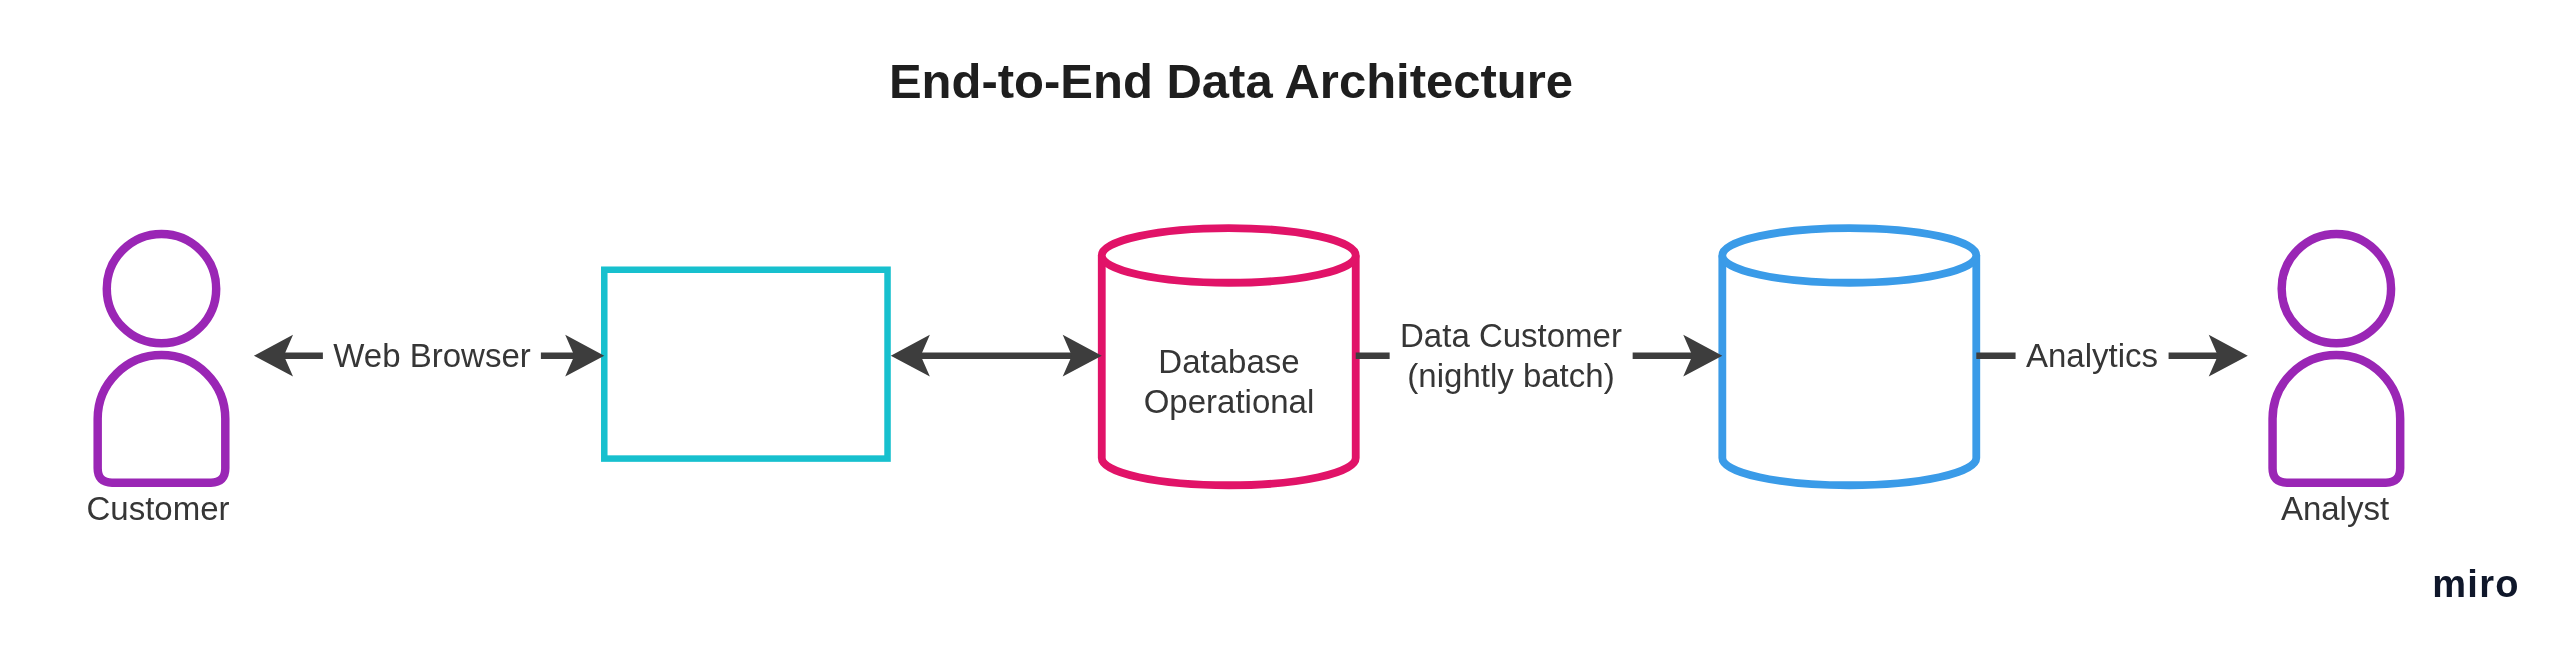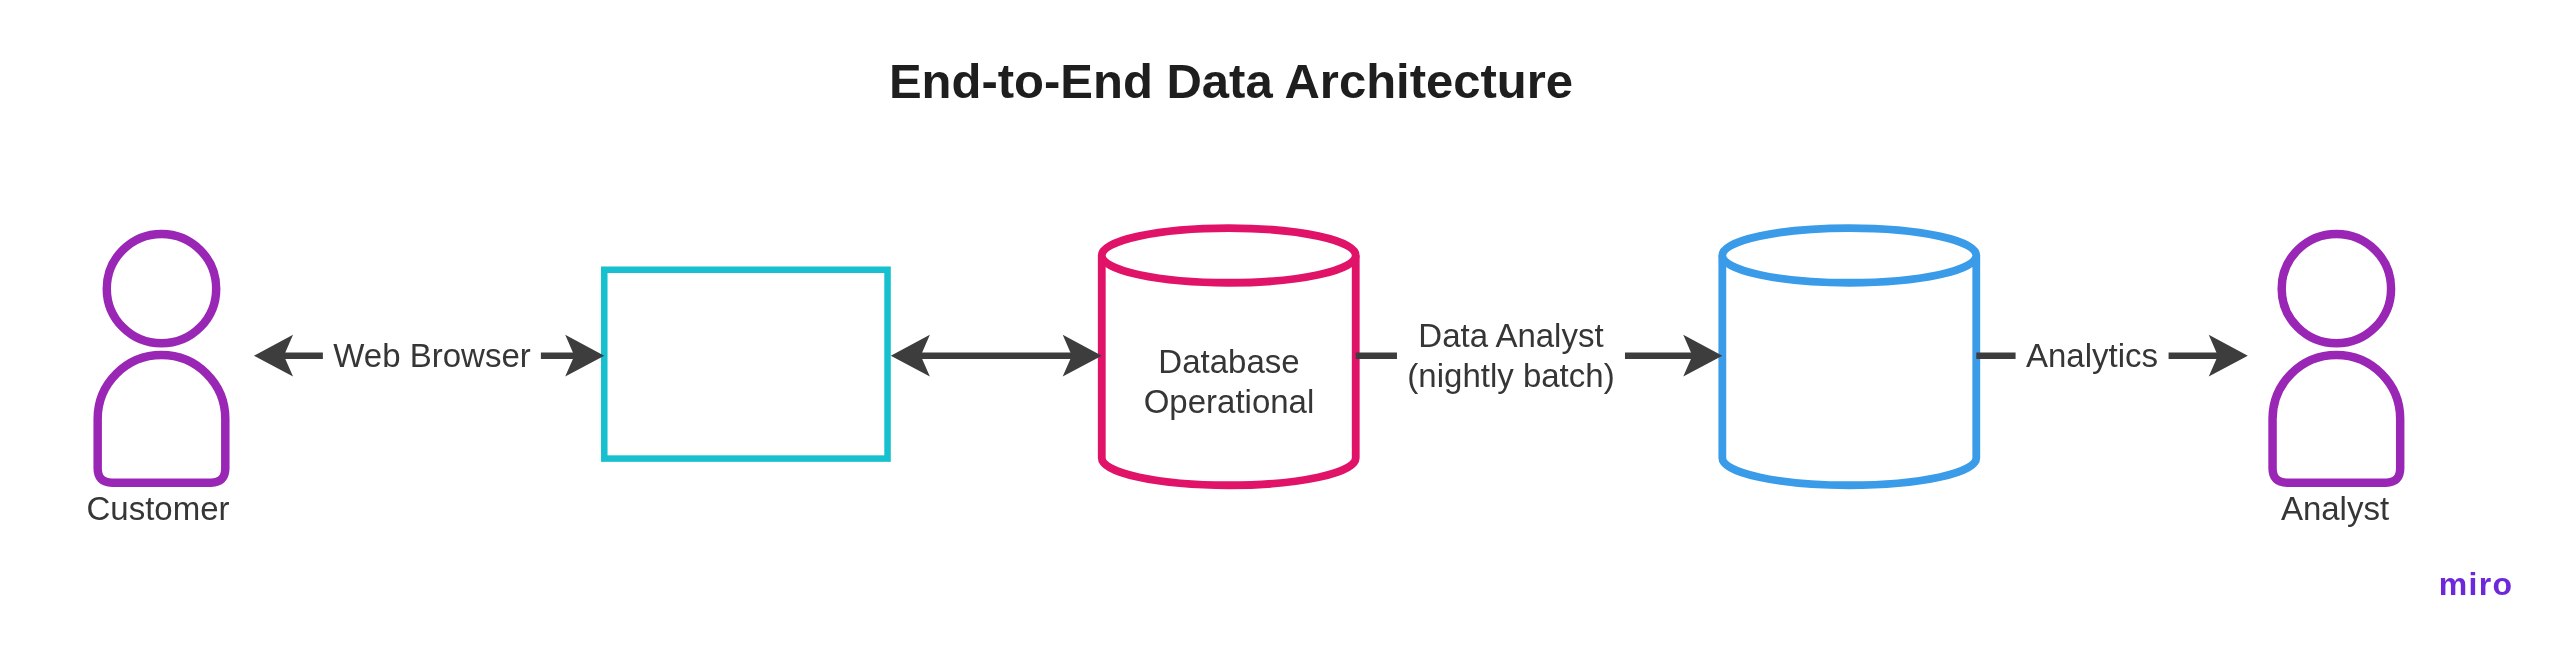--- a/index.html
+++ b/index.html
@@ -19,21 +19,21 @@
   }
   .lbl{
     position:absolute;transform:translate(-50%,-50%);
     font-size:33px;color:#363636;white-space:nowrap;text-align:center;
     line-height:40px;
   }
   .edge-lbl{background:#ffffff;padding:0 10.4px;}
   .watermark{
     position:absolute;left:2476px;top:584px;
     transform:translate(-50%,-50%);
-    font-size:32px;font-weight:bold;color:#6d28d9;
+    font-size:38px;font-weight:bold;color:#0f172a;
     letter-spacing:1.3px;
   }
 </style>
 </head>
 <body>
 
 <div class="canvas">
 
   <svg class="shapes" width="2576" height="658" viewBox="0 0 3956 1010">
 
@@ -91,21 +91,21 @@
     <div>Database</div>
     <div>Operational</div>
   </div>
 
 
   <div class="lbl" style="left:2335px;top:509px;">Analyst</div>
 
   <div class="lbl edge-lbl" style="left:432px;top:356px;">Web Browser</div>
 
   <div class="lbl edge-lbl" style="left:1511px;top:356px;">
-    <div>Data Analyst</div>
+    <div>Data Customer</div>
     <div>(nightly batch)</div>
   </div>
 
   <div class="lbl edge-lbl" style="left:2092px;top:356px;">Analytics</div>
 
   <div class="watermark">miro</div>
 
 </div>
 
 

